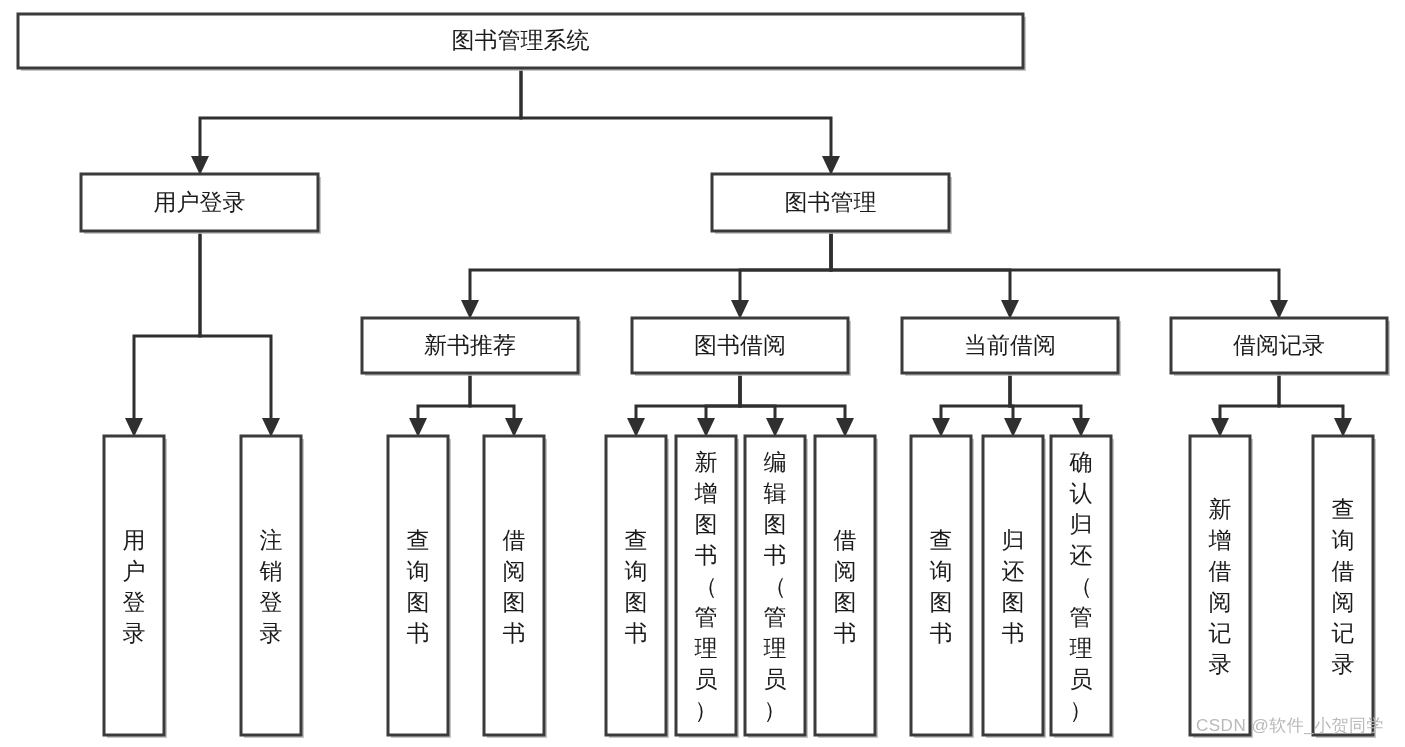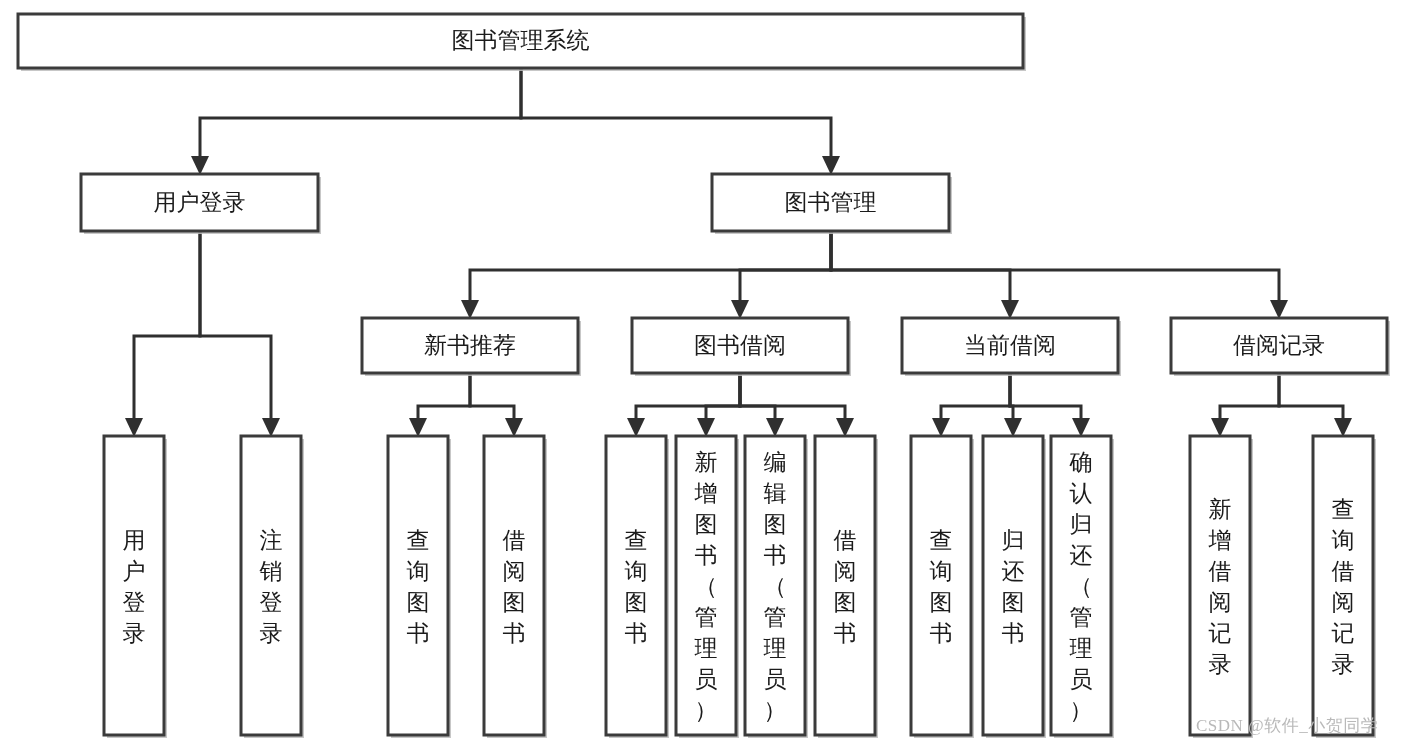--- a/index.html
+++ b/index.html
@@ -57,21 +57,21 @@
   }
   .node-label-v {
     font-family: "Liberation Sans", "DejaVu Sans", sans-serif;
     font-size: 23px;
     fill: #1b1b1b;
     text-anchor: middle;
     white-space: pre;
   }
   .watermark {
     position: absolute;
-    font-family: Liberation Serif, serif;
+    font-family: Liberation Sans, sans-serif;
     font-size: 17px;
     color: #b9b9b9;
     letter-spacing: 0.5px;
     user-select: none;
     white-space: nowrap;
   }
 </style>
 </head>
 <body>
 

